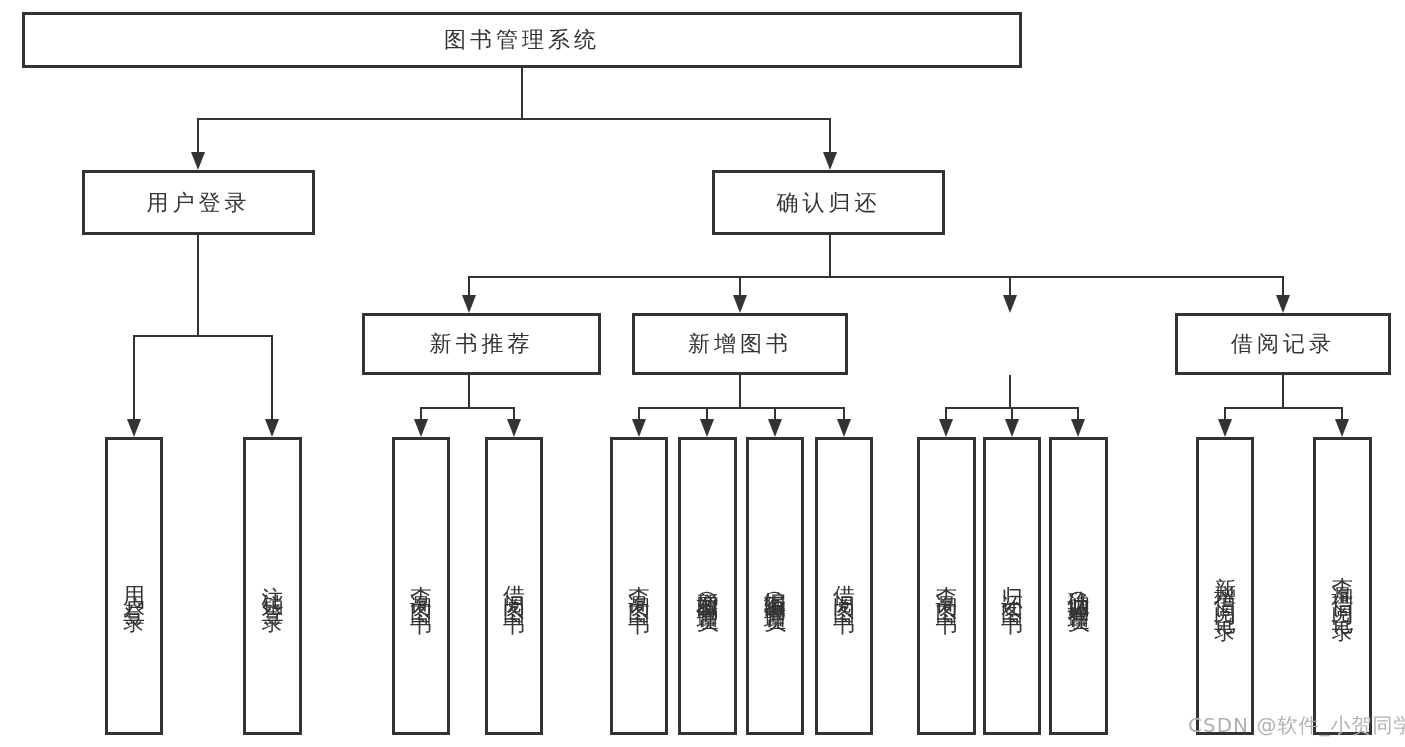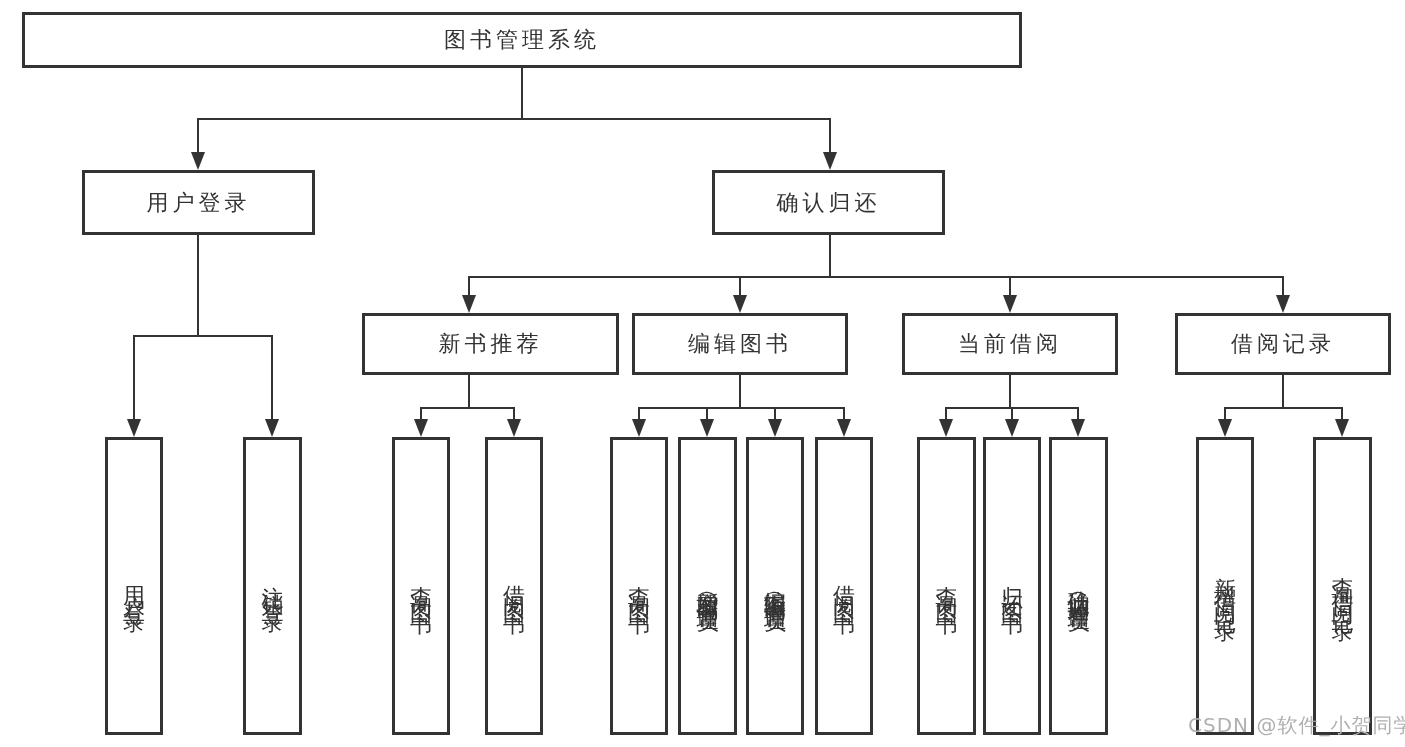--- a/index.html
+++ b/index.html
@@ -61,28 +61,25 @@
     <span class="lbl">图书管理系统</span>
   </div>
 
   <div class="box h" style="left:82px;top:170px;width:233px;height:65px">
     <span class="lbl">用户登录</span>
   </div>
   <div class="box h" style="left:712px;top:170px;width:233px;height:65px">
     <span class="lbl">确认归还</span>
   </div>
 
-  <div class="box h" style="left:362px;top:313px;width:257px;height:62px">
+  <div class="box h" style="left:362px;top:313px;width:239px;height:62px">
     <span class="lbl">新书推荐</span>
   </div>
   <div class="box h" style="left:632px;top:313px;width:216px;height:62px">
-    <span class="lbl">编辑图书</span>
-  </div>
-  <div class="box h" style="left:902px;top:313px;width:216px;height:62px">
-    <span class="lbl">当前借阅</span>
+    <span class="lbl">新增图书</span>
   </div>
   <div class="box h" style="left:1175px;top:313px;width:216px;height:62px">
     <span class="lbl">借阅记录</span>
   </div>
 
   <div class="box v" style="left:105px;top:437px;width:58px;height:298px">
     <span class="lbl">用户登录</span>
   </div>
   <div class="box v" style="left:243px;top:437px;width:59px;height:298px">
     <span class="lbl">注销登录</span>

